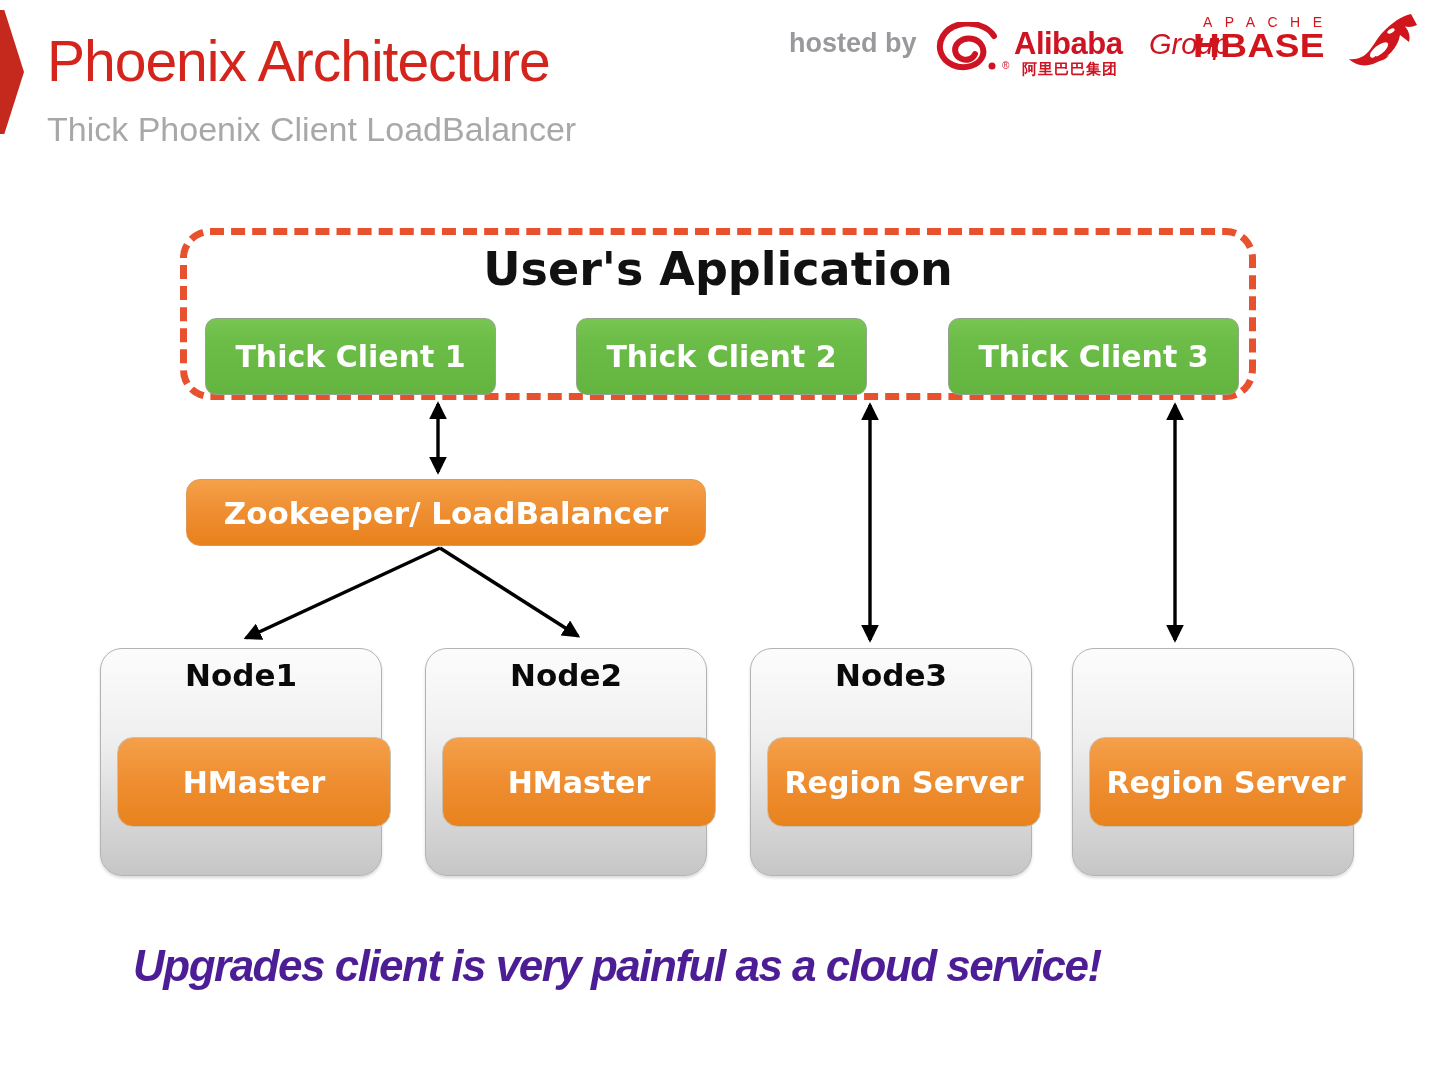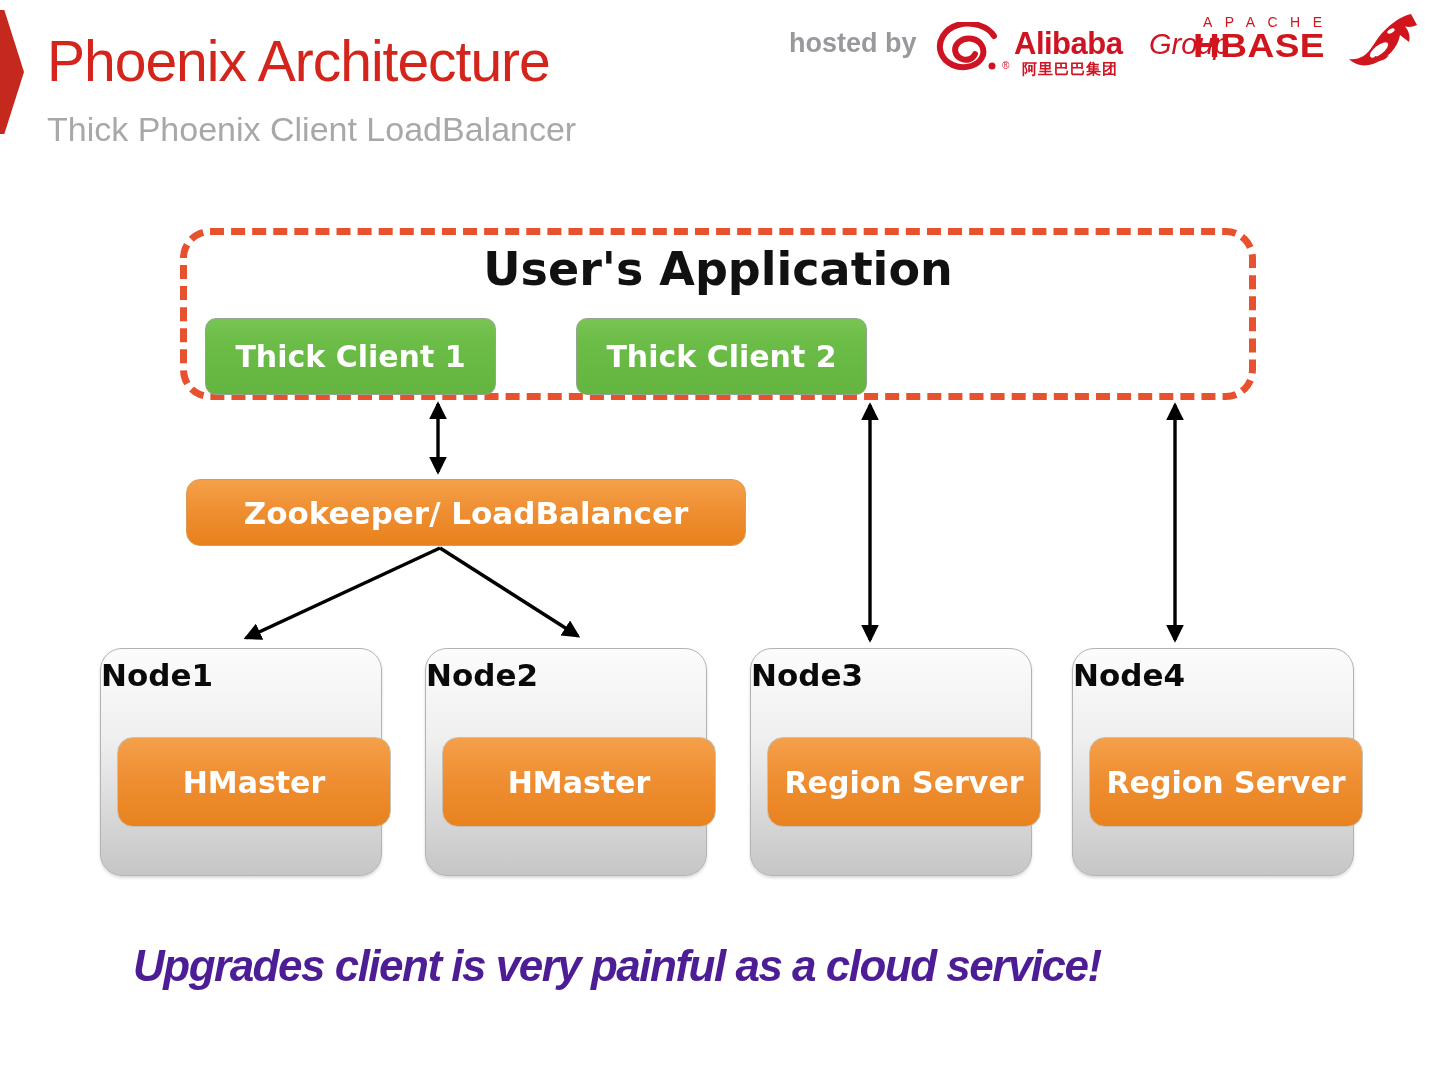--- a/index.html
+++ b/index.html
@@ -40,31 +40,31 @@
 
   .client { position:absolute; top:318px; width:291px; height:77px; border-radius:11px;
             background:linear-gradient(180deg,#79C553 0%, #6BBD47 30%, #63B53F 100%);
             border:1px solid #93A68D;
             display:flex; align-items:center; justify-content:center;
             font-family:"DejaVu Sans", sans-serif; font-weight:bold; font-size:30px; color:#fff; }
   .client.c1 { left:205px; }
   .client.c2 { left:576px; }
   .client.c3 { left:948px; }
 
-  .zookeeper { position:absolute; left:186px; top:479px; width:560px; height:67px; border-radius:14px;
+  .zookeeper { position:absolute; left:186px; top:479px; width:520px; height:67px; border-radius:14px;
                background:linear-gradient(180deg,#F5A14A 0%, #EF8F33 45%, #E8811C 100%);
                border:1px solid #DE9A55;
                display:flex; align-items:center; justify-content:center;
                font-family:"DejaVu Sans", sans-serif; font-weight:bold; font-size:31px; color:#fff; }
 
   .node { position:absolute; top:648px; width:282px; height:228px; border-radius:22px;
           background:linear-gradient(180deg,#FCFCFC 0%, #EFEFEF 40%, #C6C6C6 100%);
           border:1px solid #B3B3B3; box-shadow:0 2px 3px rgba(0,0,0,0.15); }
   .node.n1 { left:100px; } .node.n2 { left:425px; } .node.n3 { left:750px;padding-left:33px; } .node.n4 { left:1072px; }
-  .node-title { position:absolute; left:0; top:8px; width:100%; text-align:left;
+  .node-title { position:absolute; left:0; top:8px; width:100%; text-align:center;
                 font-family:"DejaVu Sans", sans-serif; font-weight:bold; font-size:31px; color:#0A0A0A; }
   .service { position:absolute; left:16px; top:88px; width:274px; height:90px; border-radius:16px;
              background:linear-gradient(180deg,#F4A04A 0%, #EF8F33 45%, #E8821E 100%);
              border:1px solid #C9C0B2;
              display:flex; align-items:center; justify-content:center;
              font-family:"DejaVu Sans", sans-serif; font-weight:bold; font-size:30px; color:#fff; }
 
   .arrows { position:absolute; left:0; top:0; width:1440px; height:1080px; pointer-events:none; }
 
   .footer-note { position:absolute; left:133px; top:941px; font-size:44px; font-weight:bold;
@@ -101,20 +101,21 @@
       <ellipse cx="42" cy="19" rx="4" ry="2" fill="#fff" transform="rotate(-30 42 19)"></ellipse>
       <path d="M26 44 C30 46 36 46 40 43 C36 49 29 50 24 48 Z" fill="#D0161C"></path>
     </svg>
   </div>
 
   <div class="dashed-box"></div>
   <div class="user-app-label">User's Application</div>
 
   <div class="client c1">Thick Client 1</div>
   <div class="client c2">Thick Client 2</div>
+  <div class="client c3">Thick Client 3</div>
 
   <div class="zookeeper">Zookeeper/ LoadBalancer</div>
 
   <svg class="arrows" viewBox="0 0 1440 1080">
     <defs>
       <marker id="ah" viewBox="0 0 10 10" refX="8.5" refY="5" markerWidth="5.2" markerHeight="5.2" orient="auto-start-reverse">
         <path d="M0 0 L10 5 L0 10 Z" fill="#000"></path>
       </marker>
     </defs>
     <line x1="438" y1="404" x2="438" y2="472" stroke="#000" stroke-width="3.4" marker-start="url(#ah)" marker-end="url(#ah)"></line>
@@ -130,19 +131,18 @@
   </div>
   <div class="node n2">
     <div class="node-title">Node2</div>
     <div class="service">HMaster</div>
   </div>
   <div class="node n3">
     <div class="node-title">Node3</div>
     <div class="service">Region Server</div>
   </div>
   <div class="node n4">
-    <div class="node-title">Node4</div>
     <div class="service">Region Server</div>
   </div>
 
   <div class="footer-note">Upgrades client is very painful as a cloud service!</div>
 
 </div>
 
 </body></html>

